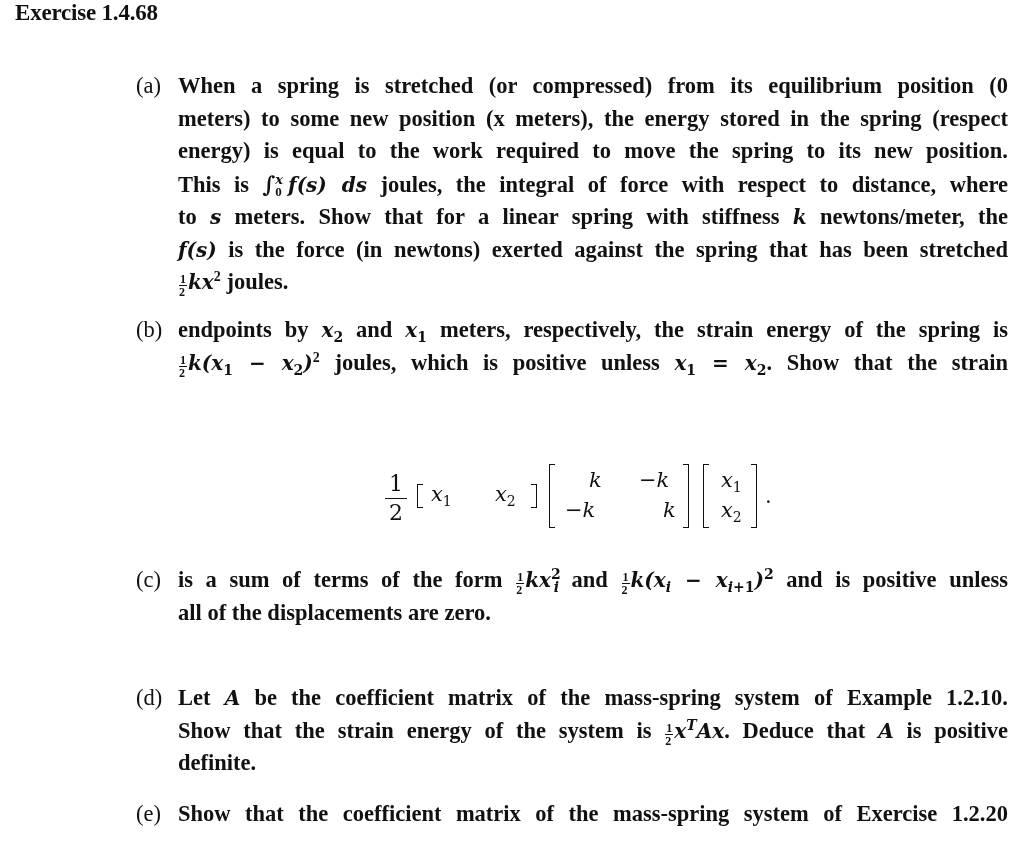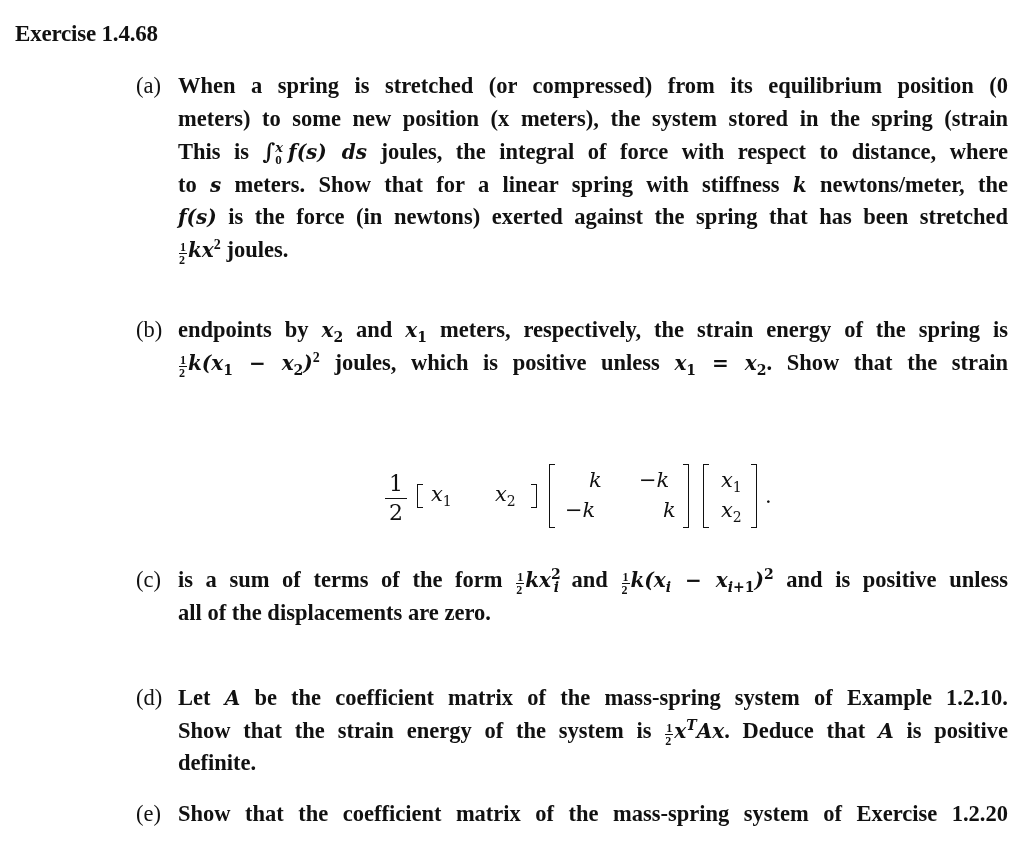--- a/index.html
+++ b/index.html
@@ -2,21 +2,21 @@
 <html><head>
 <meta charset="utf-8">
 <style>
   html, body { margin: 0; padding: 0; background: #ffffff; }
   body {
     width: 1024px; height: 866px; position: relative; overflow: hidden;
     font-family: "Liberation Serif", "DejaVu Serif", serif;
     color: #111111;
   }
   .title {
-    position: absolute; left: 15px; top: 21px;
+    position: absolute; left: 15px; top: 0;
     font-size: 23px; font-weight: bold; letter-spacing: -0.2px;
   }
   .part { position: absolute; left: 136px; width: 872px; }
   .plabel {
     position: absolute; left: 0; top: 0;
     font-size: 22.5px; line-height: 32.5px;
   }
   .pbody {
     position: absolute; left: 42px; width: 830px;
     font-size: 22.5px; line-height: 32.5px;
@@ -54,21 +54,22 @@
 </style>
 </head>
 <body>
 
 <div class="title">Exercise 1.4.68</div>
 
 <div class="part" style="top:70px;">
   <span class="plabel">(a)</span>
   <div class="pbody">
     <span class="ln">When a spring is stretched (or compressed) from its equilibrium position (0</span>
-    <span class="ln">meters) to some new position (x meters), the system stored in the spring (strain</span>
+    <span class="ln">meters) to some new position (x meters), the energy stored in the spring (respect</span>
+    <span class="ln">energy) is equal to the work required to move the spring to its new position.</span>
     <span class="ln"><span>This is </span><span class="integral">∫</span><span class="int-lim"><span class="m" style="font-size:13px">x</span><span>0</span></span><span class="m">f(s) ds</span><span> joules, the integral of force with respect to distance, where</span></span>
     <span class="ln"><span>to </span><span class="m">s</span><span> meters.  Show that for a linear spring with stiffness </span><span class="m">k</span><span> newtons/meter, the</span></span>
     <span class="ln"><span class="m">f(s)</span><span> is the force (in newtons) exerted against the spring that has been stretched</span></span>
     <span class="ln last"><span class="frac"><span class="num">1</span><span>2</span></span><span class="m">kx</span><sup>2</sup><span> joules.</span></span>
   </div>
 </div>
 
 <div class="part" style="top:314px;">
   <span class="plabel">(b)</span>
   <div class="pbody">

